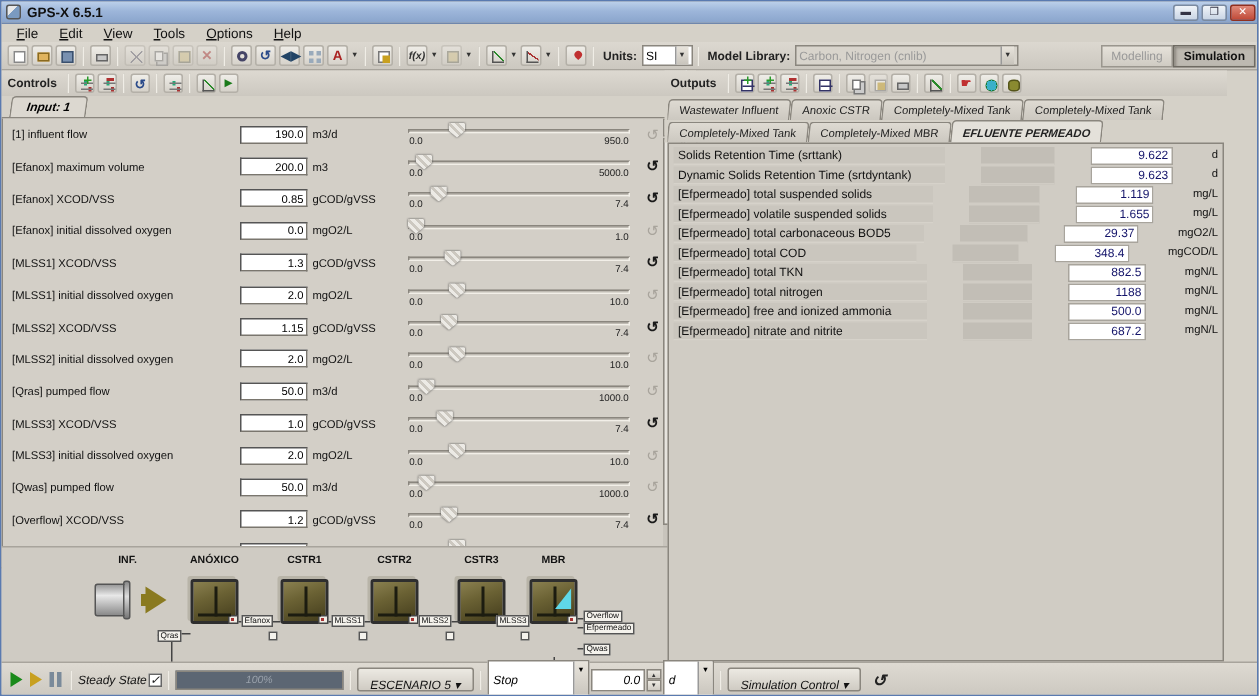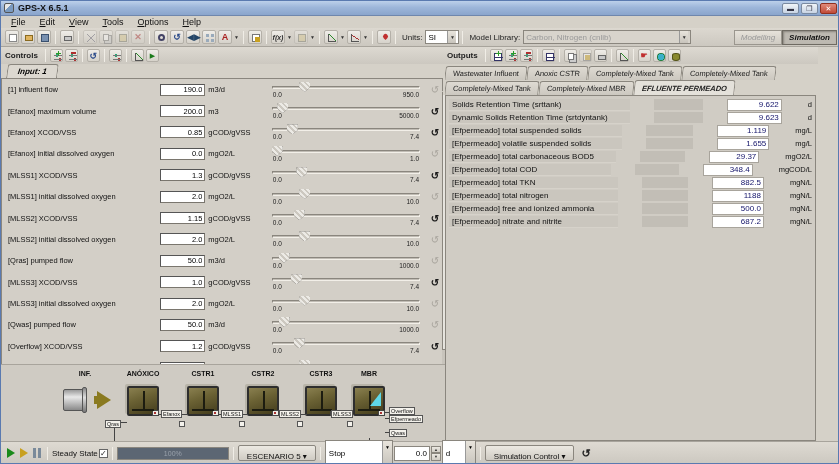--- a/index.html
+++ b/index.html
@@ -57,28 +57,28 @@
   .i-font{color:#a22;font-weight:bold;}
   .i-note .sq{background:#fff;border:1px solid #777;}
   .i-note::after{content:"";position:absolute;right:1px;bottom:1px;width:5px;height:5px;background:#c8a020;}
   .i-fx{font-size:7px;font-weight:bold;font-style:italic;}
   .i-chart .sq{border-left:1px solid #555;border-bottom:1px solid #555;
      background:linear-gradient(45deg,transparent 45%,#2a8a2a 45% 55%,transparent 55%);}
   .i-chart2 .sq{border-left:1px solid #555;border-bottom:1px solid #555;
      background:linear-gradient(35deg,transparent 45%,#a33 45% 55%,transparent 55%);}
   .i-pin::after{content:"";position:absolute;left:5px;top:3px;width:5px;height:5px;background:#c03030;border-radius:50% 50% 50% 0;transform:rotate(-45deg);}
   .dd{width:7px;font-size:5px;color:#333;text-align:center;flex:0 0 auto;}
-  .tb-label{font-size:8px;color:#222;margin:0 3px;white-space:nowrap;}
+  .tb-label{font-size:8px;color:#222;margin:0 3px;white-space:nowrap;font-weight:bold;}
   .combo{height:14px;border:1px solid #8a867e;background:#fff;display:flex;align-items:center;
     font-size:8px;padding:0 2px;position:relative;}
   .combo .arrow{margin-left:auto;width:9px;height:100%;background:linear-gradient(#e8e4dc,#c8c4bc);
     border-left:1px solid #999;font-size:5px;line-height:12px;text-align:center;color:#333;}
   .combo.disabled{background:#d8d4cc;color:#999;}
   .mode-btn{height:15px;font-size:8px;padding:0 6px;border:1px solid #9a968e;
-    background:linear-gradient(#e6e2da,#cfcbc3);color:#999;line-height:13px;font-style:italic;}
+    background:linear-gradient(#e6e2da,#cfcbc3);color:#999;line-height:13px;}
   .mode-btn.active{background:#bdb9b1;border:1px solid #6e6a62;box-shadow:inset 1px 1px 2px #8a867e;color:#111;font-weight:bold;}
   
   .left-panel{position:absolute;left:0;top:46px;width:456px;height:394px;}
   .splitter{position:absolute;left:456px;top:46px;width:8px;height:394px;
     background:#d5d1c8;border-left:1px solid #eee;border-right:1px solid #a8a49c;}
   .splitter .grip{position:absolute;left:2px;top:186px;width:3px;height:22px;
     background:repeating-linear-gradient(#9a968e 0 2px,transparent 2px 4px);}
   .right-panel{position:absolute;left:442px;top:46px;width:375px;height:394px;}
   .panel-toolbar{height:17px;display:flex;align-items:center;padding:0 4px;
     background:linear-gradient(#ddd9d1,#ccc8c0);}
@@ -155,31 +155,31 @@
     border-radius:3px 3px 0 0;background:linear-gradient(#dedad2,#ccc8c0);
     font-size:7.5px;line-height:13px;color:#222;white-space:nowrap;transform:skewX(-6deg);}
   .otab.active{background:#e4e1da;font-weight:bold;font-style:italic;height:15px;margin-top:0;line-height:15px;}
   .out-body{height:346px;border:1px solid #8a867e;background:#d0ccc4;margin:0 2px;position:relative;}
   .out-header{height:18px;margin:3px;border:1px solid #9a968e;display:flex;align-items:center;
     background:repeating-linear-gradient(45deg,#d8d5ce 0 2px,#c6c3bc 2px 4px);}
   .out-header .t{font-size:8.5px;font-weight:bold;background:#d0ccc4;padding:0 4px;margin-left:2px;}
   .expand-btn{margin-left:auto;margin-right:2px;width:13px;height:13px;border:1px solid #778;
     background:#e8e5df;color:#123a8a;font-size:9px;line-height:12px;text-align:center;font-weight:bold;}
   .otable{margin:2px 3px;}
-  .orow{display:flex;height:13px;align-items:center;gap:24px;}
+  .orow{display:flex;height:13px;gap:24px;}
   .olabel{width:206px;font-size:8px;color:#111;background:#cac6be;height:12px;line-height:12px;
     padding-left:3px;border-bottom:1px solid #d6d2ca;white-space:nowrap;overflow:hidden;}
   .ospacer{width:56px;height:12px;background:#c2beb6;border-bottom:1px solid #d0ccc4;}
   .oval{width:62px;height:12px;background:#fff;border:1px solid #a8a49c;font-size:8px;
     text-align:right;padding-right:2px;line-height:10px;color:#14146a;}
   .ounit{font-size:7.5px;padding-left:2px;color:#111;white-space:nowrap;}
   
   .bottombar{position:absolute;left:0;top:440px;width:839px;height:23px;
     background:linear-gradient(#dedad2,#ccc8c0);border-top:1px solid #a8a49c;
-    display:flex;align-items:center;padding:0 4px;gap:1px;}
+    display:flex;align-items:center;padding:0 4px;gap:1px;font-style:italic;}
   .play{width:0;height:0;border-left:8px solid #1a8a1a;border-top:5px solid transparent;border-bottom:5px solid transparent;margin:0 2px;}
   .play.gold{border-left-color:#c8a020;}
   .pause{width:8px;height:10px;border-left:3px solid #7a8a9a;border-right:3px solid #7a8a9a;margin:0 2px;}
   .bb-label{font-size:8px;color:#111;white-space:nowrap;}
   .checkbox{width:9px;height:9px;background:#fff;border:1px solid #666;font-size:8px;line-height:8px;text-align:center;color:#222;}
   .progress{width:112px;height:13px;border:1px solid #8a867e;background:#5c6673;position:relative;}
   .progress .txt{position:absolute;width:100%;text-align:center;font-size:7px;color:#9aa2ac;line-height:12px;}
   .bb-btn{height:16px;border:1px solid #8a867e;border-radius:2px;background:linear-gradient(#ece9e2,#cfcbc3);
     font-size:8px;padding:4px 8px;line-height:14px;color:#111;white-space:nowrap;}
   .bb-combo{height:26px;border:1px solid #8a867e;background:#fff;display:flex;align-items:center;
@@ -274,21 +274,21 @@
   <span class="tb-sep"></span>
   <span class="icon i-pin"></span>
   <span class="tb-sep"></span>
   <span class="tb-label">Units:</span>
   <span class="combo" style="width:34px">
     <span>SI</span>
       <span class="arrow">▼</span>
   </span>
   <span class="tb-sep"></span>
   <span class="tb-label">Model Library:</span>
-  <span class="combo disabled" style="width:168px">
+  <span class="combo disabled" style="width:149px">
     <span style="color:#999">Carbon, Nitrogen (cnlib)</span>
     <span class="arrow">▼</span>
   </span>
   <span style="flex:1"></span>
   <span class="mode-btn">Modelling</span>
   <span class="mode-btn active">Simulation</span>
 </div>
 
 <div class="left-panel">
   <div class="panel-toolbar">

